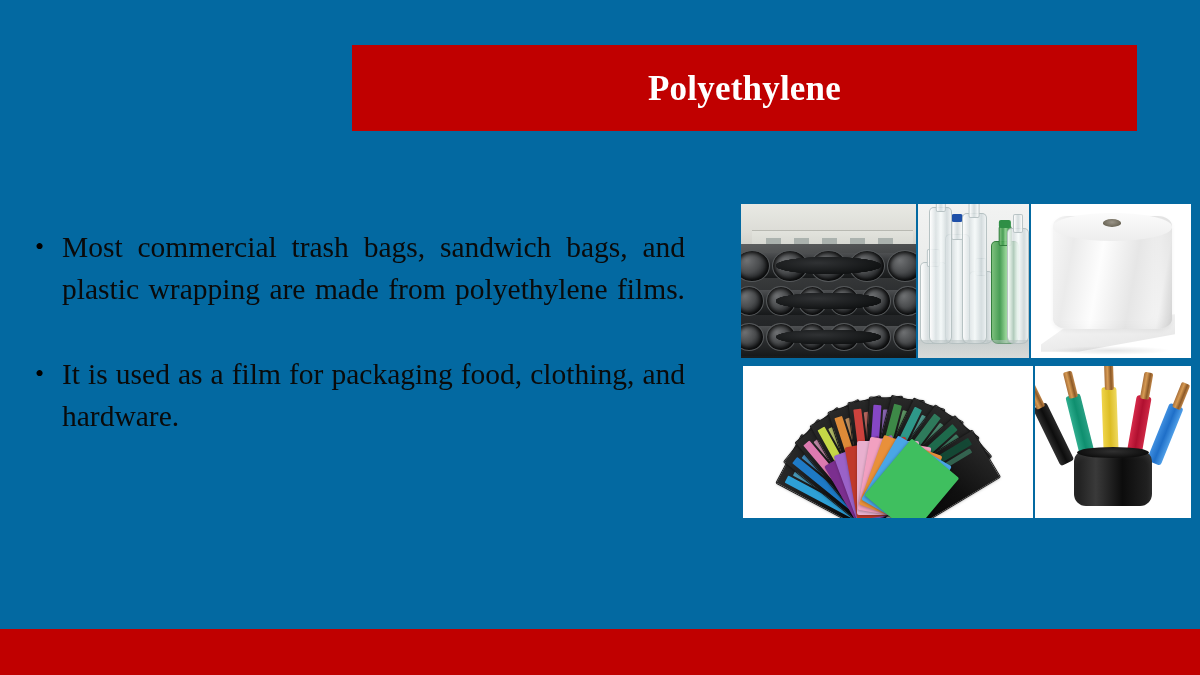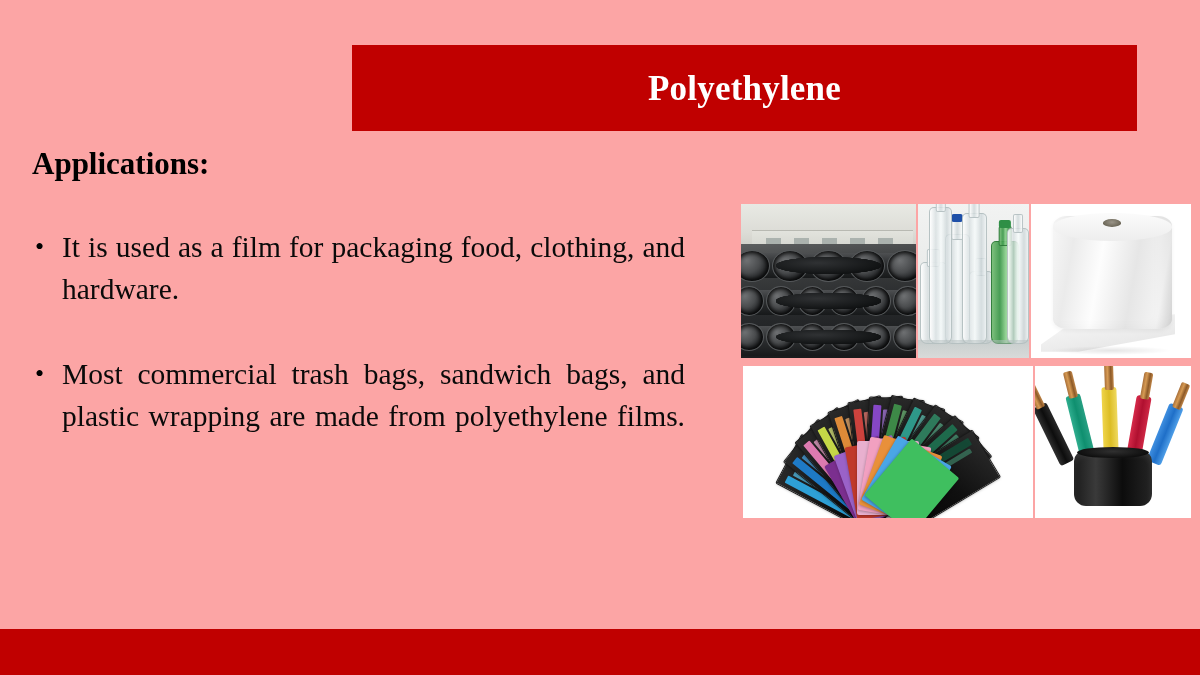--- a/index.html
+++ b/index.html
@@ -8,21 +8,21 @@
     padding: 0;
     background: #ffffff;
   }
   body {
     font-family: "Liberation Serif", "DejaVu Serif", serif;
   }
   .slide {
     position: relative;
     width: 1200px;
     height: 675px;
-    background: #fca5a5;
+    background: #0369a1;
     overflow: hidden;
   }
 
   
   .title-banner {
     position: absolute;
     left: 352px;
     top: 45px;
     width: 785px;
     height: 86px;
@@ -280,28 +280,27 @@
 </style>
 </head>
 <body>
 
 <div class="slide">
 
   <div class="title-banner">
     <div class="title-text">Polyethylene</div>
   </div>
 
-  <div class="applications-heading">Applications:</div>
 
   <ul class="bullet-list">
     <li class="bullet-item">
-      <span>It is used as a film for packaging food, clothing, and hardware.</span><span class="just-fix"></span>
+      <span>Most commercial trash bags, sandwich bags, and plastic wrapping are made from polyethylene films.</span><span class="just-fix"></span>
     </li>
     <li class="bullet-item">
-      <span>Most commercial trash bags, sandwich bags, and plastic wrapping are made from polyethylene films.</span><span class="just-fix"></span>
+      <span>It is used as a film for packaging food, clothing, and hardware.</span><span class="just-fix"></span>
     </li>
   </ul>
 
   <div class="collage">
 
     <div class="photo photo-pipes">
       <div class="pipes-sky"></div>
       <div class="pipes-bldg"></div>
       <div class="pipes-win" style="left:14%"></div>
       <div class="pipes-win" style="left:30%"></div>

